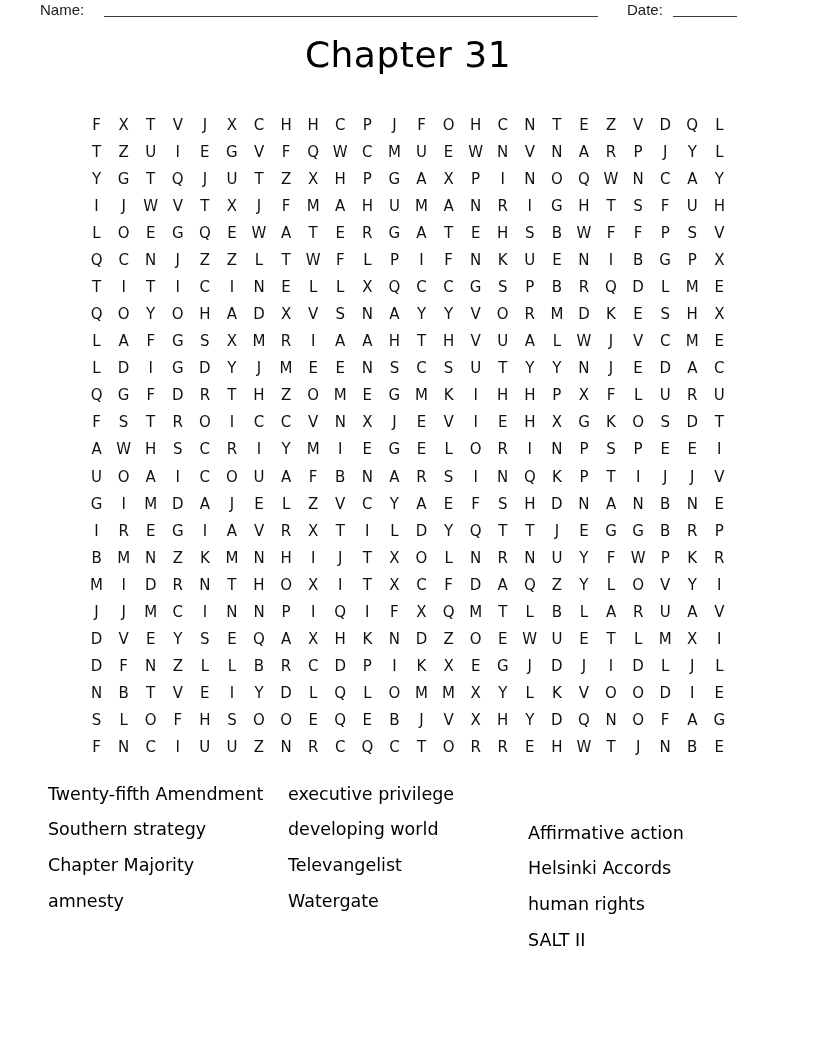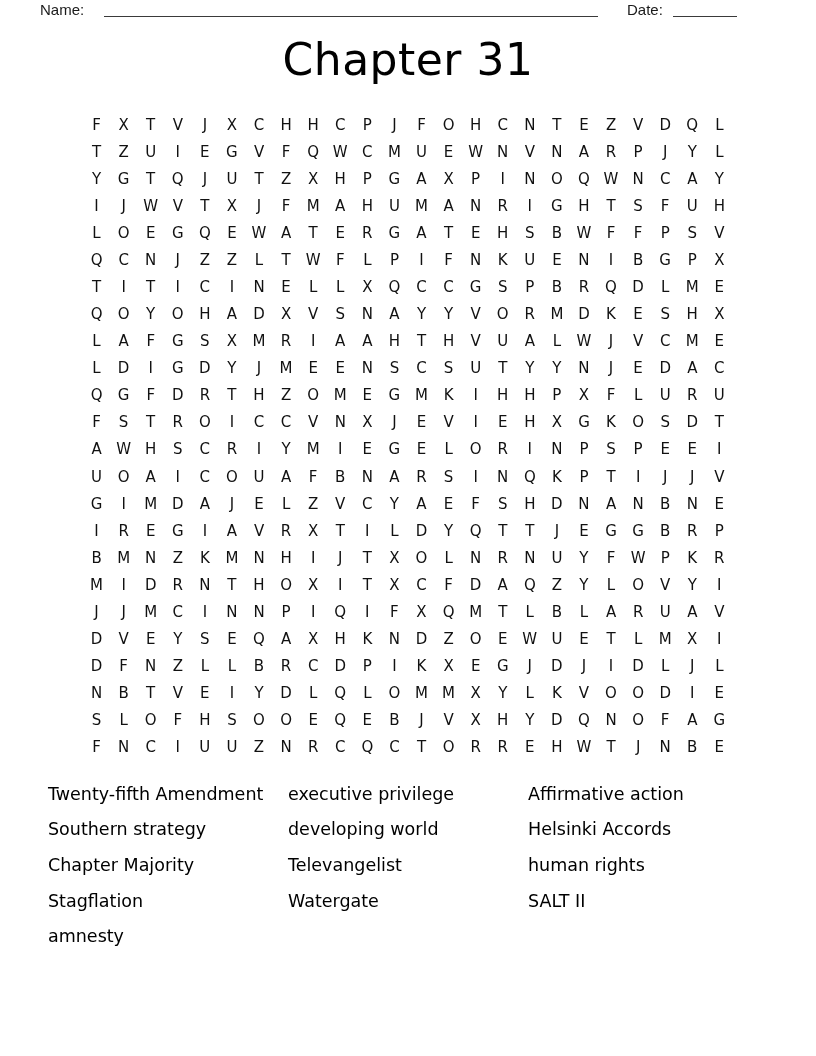--- a/index.html
+++ b/index.html
@@ -33,21 +33,21 @@
   .date-label  { position: absolute; left: 627px; top: 1px; }
   .date-line   { position: absolute; left: 673px; top: 16px; width: 64px; border-bottom: 1.5px solid #3a3a3a; }
 
   
   .title {
     position: absolute;
     top: 34px;
     left: 0;
     width: 100%;
     text-align: center;
-    font-size: 44px;
+    font-size: 36px;
     font-weight: 500;
     letter-spacing: 0.5px;
     color: #000000;
   }
 
   
   .grid {
     position: absolute;
     left: 83px;
     top: 111px;
@@ -70,21 +70,21 @@
     left: 48px;
     top: 776px;
     display: flex;
     flex-direction: row;
   }
   .word-col {
     display: flex;
     flex-direction: column;
     width: 240px;
   }
-  .word-col:last-child { width: auto; }
+  .word-col:last-child { width: auto; margin-top: 39px; }
   .word {
     height: 35.6px;
     display: flex;
     align-items: center;
     font-size: 17.5px;
     font-weight: 500;
     color: #000000;
     white-space: nowrap;
   }
 </style>
@@ -679,21 +679,20 @@
       <span class="cell">N</span>
       <span class="cell">B</span>
       <span class="cell">E</span>
     </div>
 
   <div class="words">
       <div class="word-col">
         <div class="word">Twenty-fifth Amendment</div>
         <div class="word">Southern strategy</div>
         <div class="word">Chapter Majority</div>
-        <div class="word">Stagflation</div>
         <div class="word">amnesty</div>
       </div>
       <div class="word-col">
         <div class="word">executive privilege</div>
         <div class="word">developing world</div>
         <div class="word">Televangelist</div>
         <div class="word">Watergate</div>
       </div>
       <div class="word-col">
         <div class="word">Affirmative action</div>

